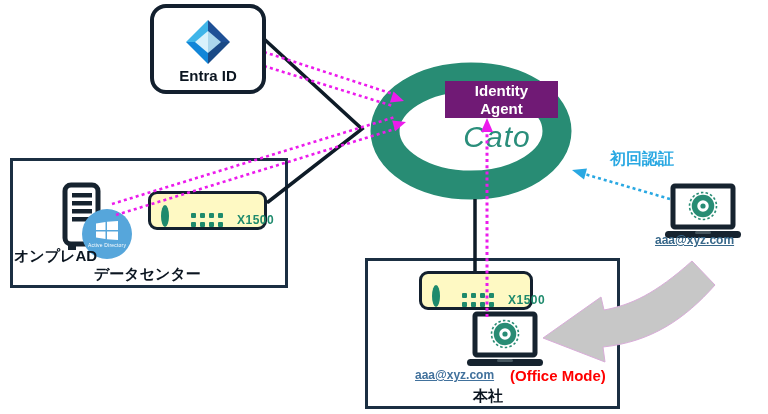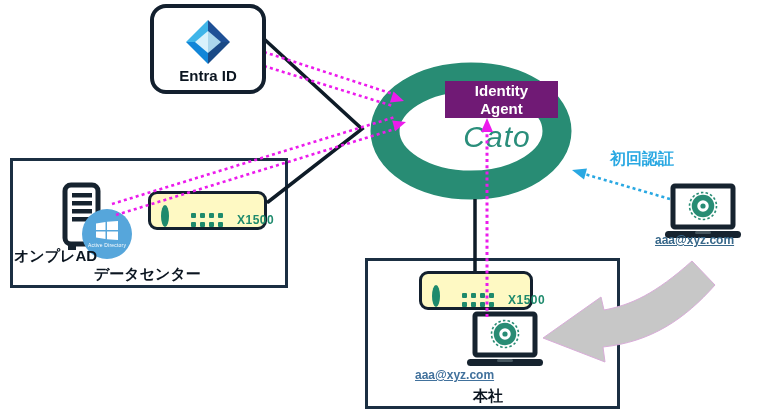--- a/index.html
+++ b/index.html
@@ -166,16 +166,17 @@
     <span class="entra-label">Entra ID</span>
   </div>
 
   <div class="abs ia-box">Identity
 Agent</div>
 
   <div class="jp-label" style="left:94px;top:265px;">データセンター</div>
   <div class="jp-label" style="left:14px;top:247px;">オンプレAD</div>
   <div class="jp-label" style="left:473px;top:387px;text-align:right;">本社</div>
   <a class="email email-hq">aaa@xyz.com</a>
+  <div class="office-mode">(Office Mode)</div>
   <a class="email email-remote">aaa@xyz.com</a>
   <div class="shokai">初回認証</div>
 
 </div>
 
 </body></html>

